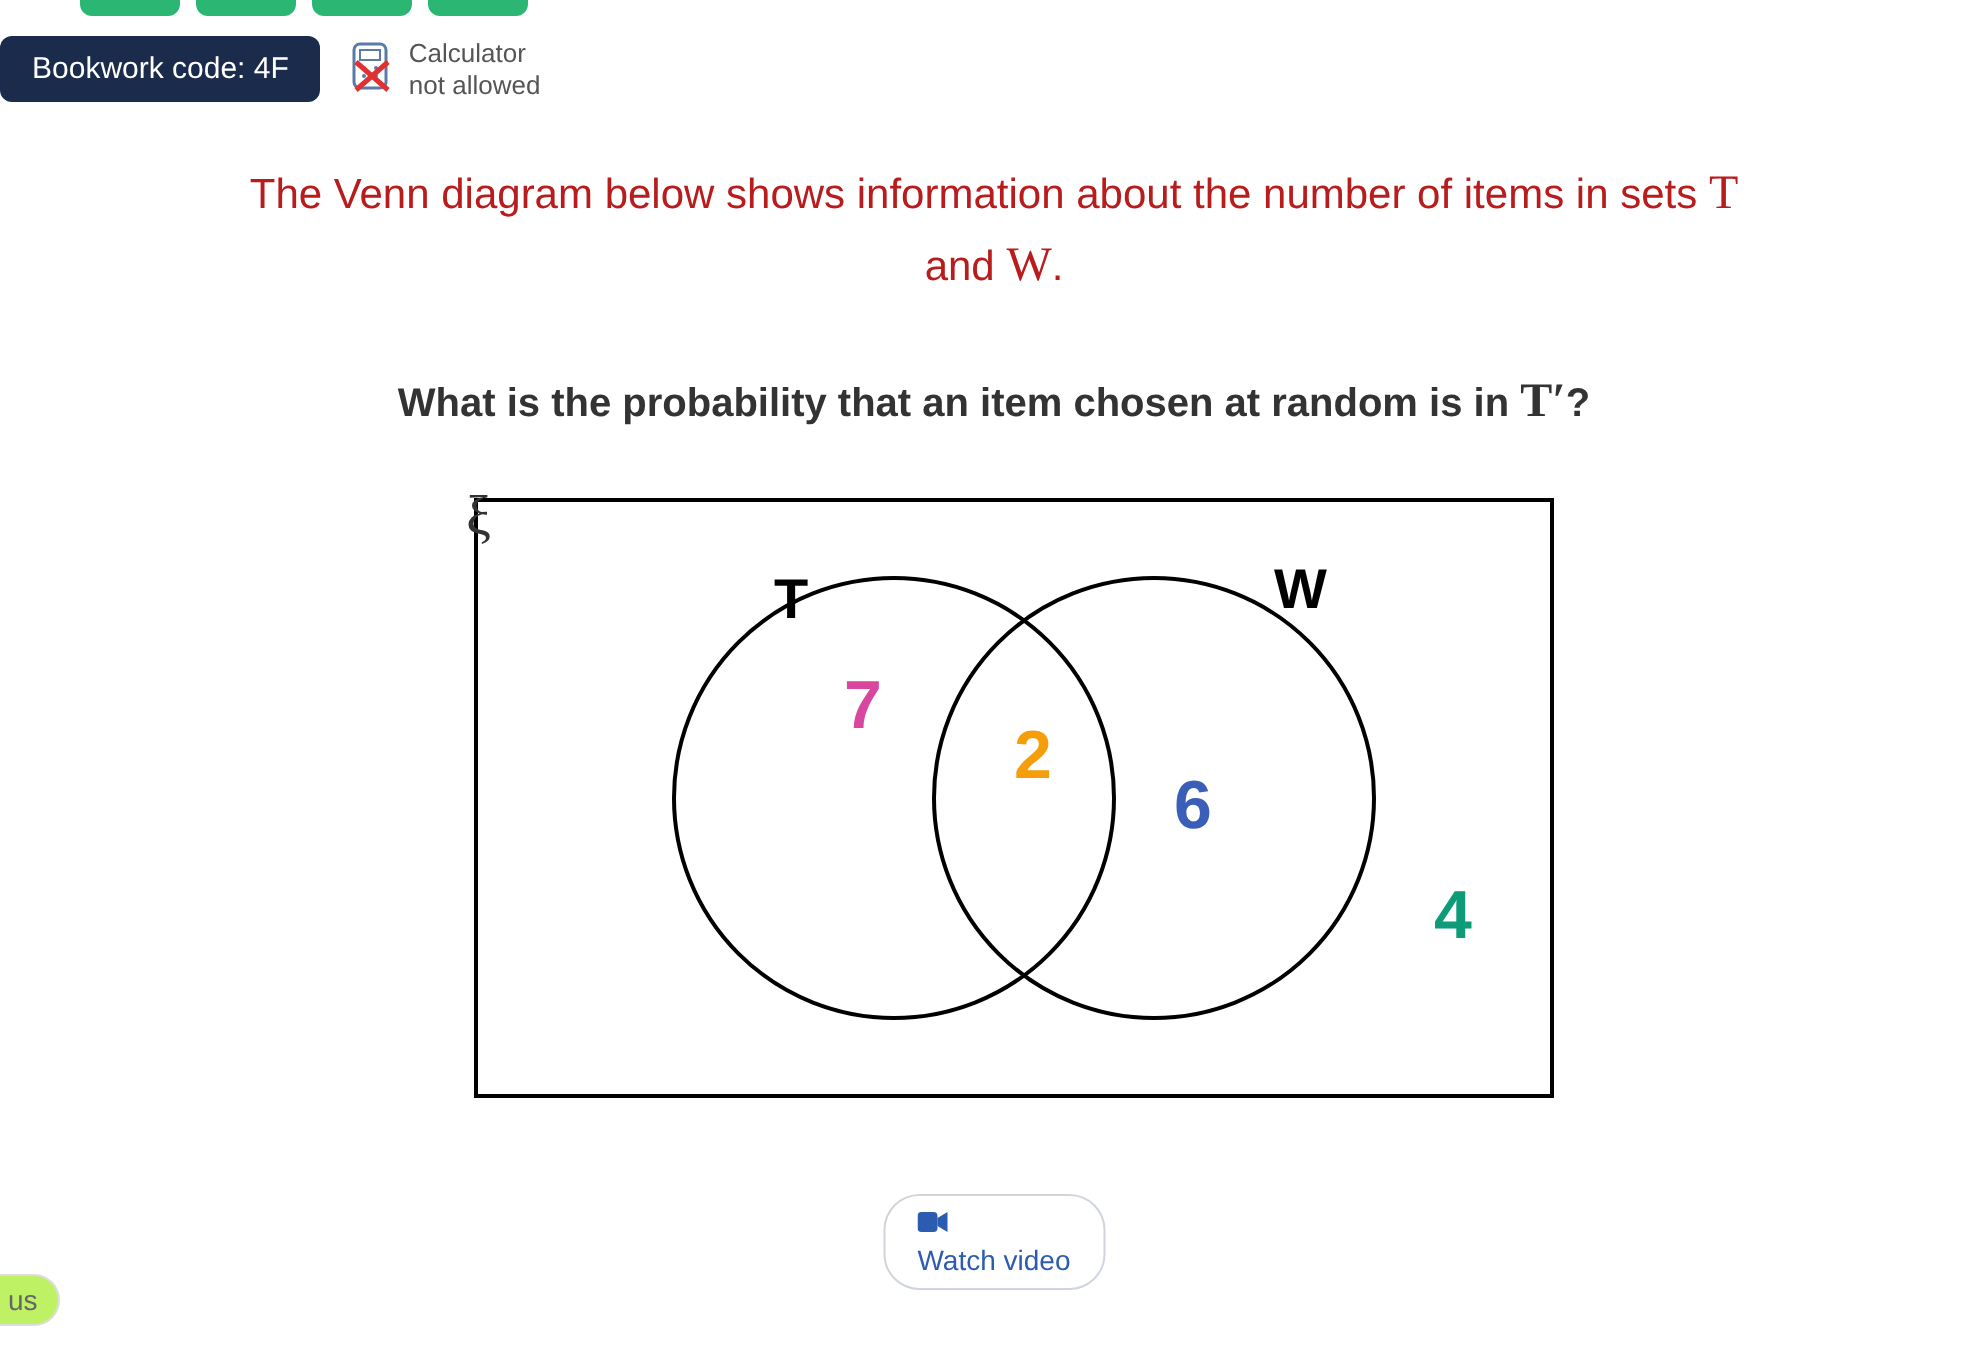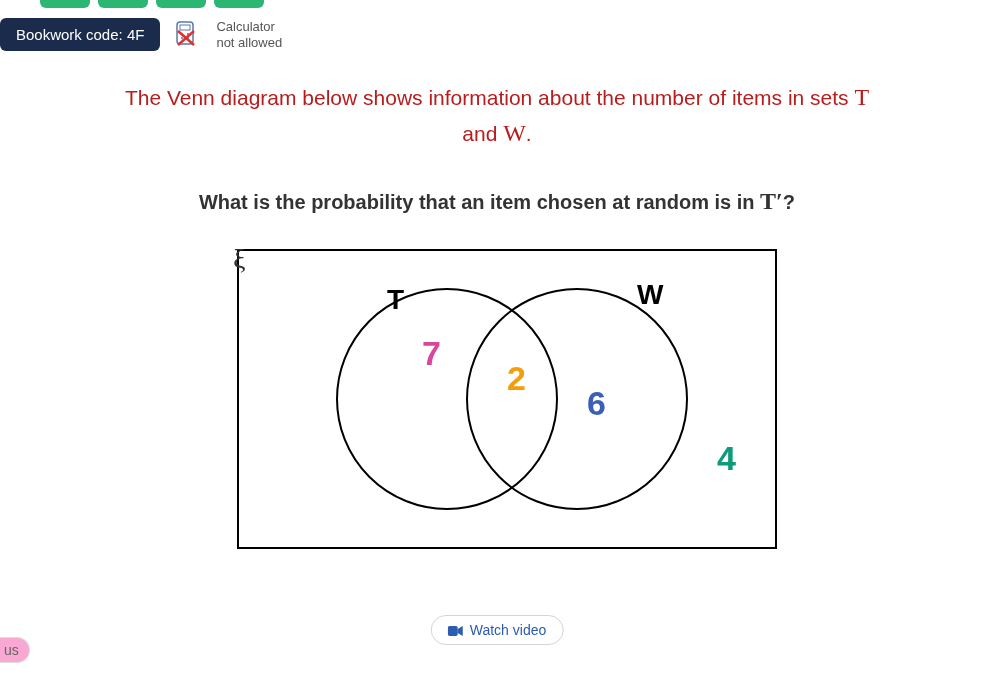--- a/index.html
+++ b/index.html
@@ -26,21 +26,21 @@
       background: #1a2b4c;
       color: #ffffff;
       padding: 8px 16px;
       border-radius: 6px;
       font-size: 15px;
       font-weight: 500;
     }
     .calc-box {
       display: flex;
       align-items: center;
-      gap: 18px;
+      gap: 6px;
       color: #555;
       font-size: 13px;
     }
     .calc-icon {
       position: relative;
       width: 24px;
       height: 28px;
     }
     .calc-svg {
       position: absolute;
@@ -119,36 +119,36 @@
     .watch-video {
       position: absolute;
       left: 50%;
       bottom: 30px;
       transform: translateX(-50%);
       background: #ffffff;
       border: 1px solid #d0d5dd;
       border-radius: 18px;
       padding: 6px 16px;
       display: flex;
-      align-items: center;
       gap: 6px;
       font-size: 14px;
       color: #2b5cb0;
       cursor: pointer;
+      flex-direction: column;
     }
     .cam-icon {
       width: 16px;
       height: 12px;
       display: inline-block;
     }
     .us-fragment {
       position: absolute;
       left: 0;
       bottom: 12px;
-      background: #f9a8d4;
+      background: #bef264;
       border: 1px solid #ddd;
       border-left: none;
       border-radius: 0 14px 14px 0;
       padding: 4px 10px 4px 4px;
       font-size: 14px;
       color: #666;
     }
     .green-tabs {
       position: absolute;
       top: -8px;

